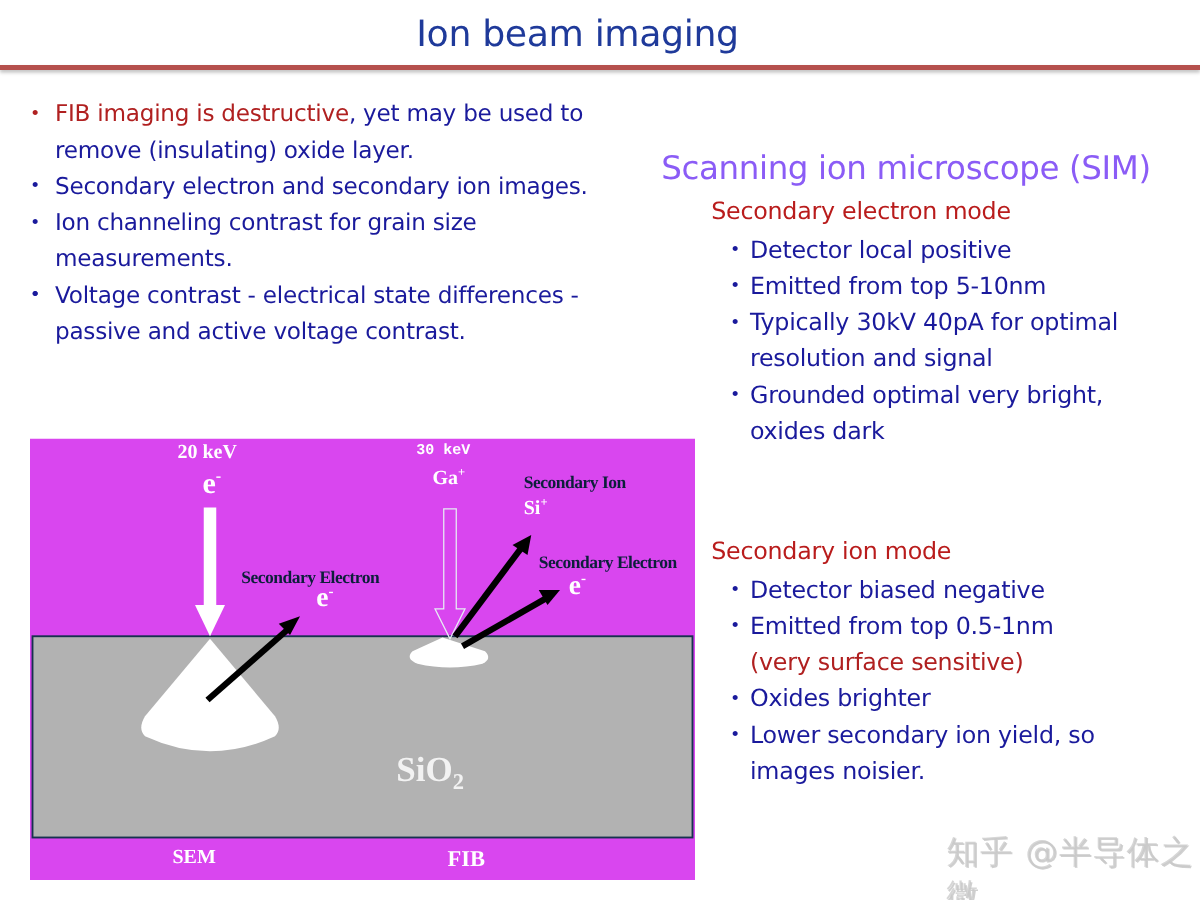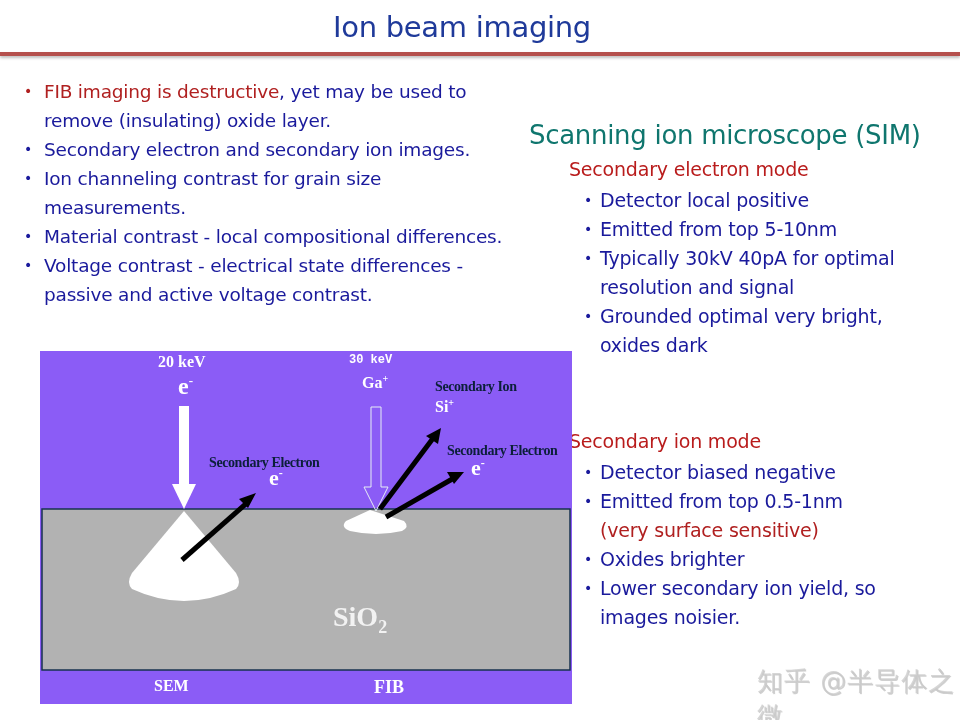--- a/index.html
+++ b/index.html
@@ -20,35 +20,35 @@
     position: absolute; left: 24px; top: 77px; width: 490px;
     margin: 0; padding: 0; list-style: none;
     font-size: 18.5px; line-height: 29px; color: #1a1a9c; letter-spacing: -0.2px;
   }
   .left-list li { position: relative; padding-left: 20px; }
   .bullet { position: absolute; left: 0; top: 0; font-size: 14px; }
   .red { color: #b02020; }
 
   .sim-title {
     position: absolute; left: 529px; top: 120px; font-size: 26px;
-    color: #0f766e; letter-spacing: -0.3px; white-space: nowrap;
+    color: #8b5cf6; letter-spacing: -0.3px; white-space: nowrap;
   }
   .mode-title {
     position: absolute; left: 569px; font-size: 19px; color: #b91c1c; letter-spacing: -0.2px;
   }
   .right-list {
     position: absolute; left: 584px; width: 360px; margin: 0; padding: 0; list-style: none;
     font-size: 19px; line-height: 29px; color: #1a1a9c; letter-spacing: -0.2px;
   }
   .right-list li { position: relative; padding-left: 16px; }
   .right-list .bullet { font-size: 14px; }
 
   .diagram {
-    position: absolute; left: 40px; top: 351px; width: 532px; height: 353px;
-    background: #8b5cf6;
+    position: absolute; left: 24px; top: 351px; width: 532px; height: 353px;
+    background: #d946ef;
   }
   .diagram svg { position: absolute; left: 0; top: 0; }
   .dlabel {
     position: absolute; font-family: "Liberation Serif", "DejaVu Serif", serif;
     font-weight: bold; white-space: nowrap;
   }
   .dlabel.white { color: #ffffff; }
   .dlabel.navy { color: #0c1f3a; font-weight: bold; letter-spacing: -0.4px; }
 
   .watermark {
@@ -67,21 +67,21 @@
   <li>
     <span class="bullet red">•</span><span class="red">FIB imaging is destructive</span><span>, yet may be used to remove (insulating) oxide layer.</span>
   </li>
   <li>
     <span class="bullet">•</span><span>Secondary electron and secondary ion images.</span>
   </li>
   <li>
     <span class="bullet">•</span><span>Ion channeling contrast for grain size measurements.</span>
   </li>
   <li>
-    <span class="bullet">•</span><span>Material contrast - local compositional differences.</span>
+    <span class="bullet">•</span>
   </li>
   <li>
     <span class="bullet">•</span><span>Voltage contrast - electrical state differences - passive and active voltage contrast.</span>
   </li>
 </ul>
 
 <div class="sim-title">Scanning ion microscope (SIM)</div>
 
 <div class="mode-title" style="top:158px;">Secondary electron mode</div>
 <ul class="right-list" style="top:186px;">

